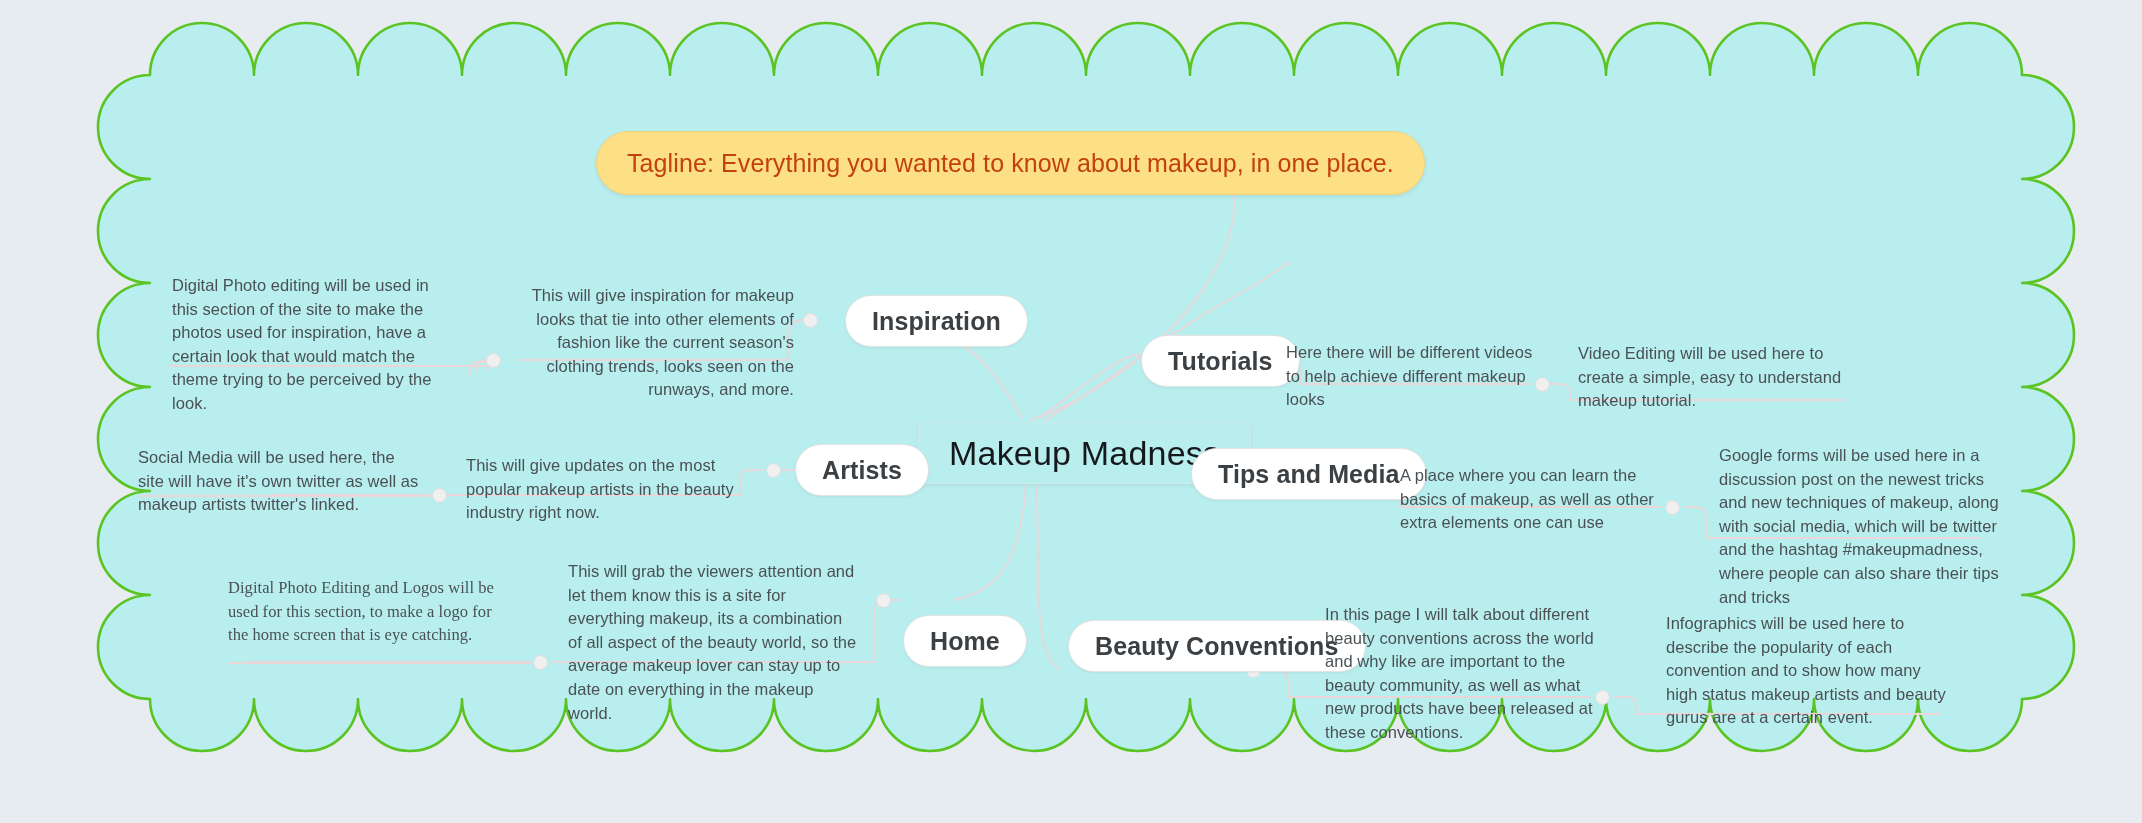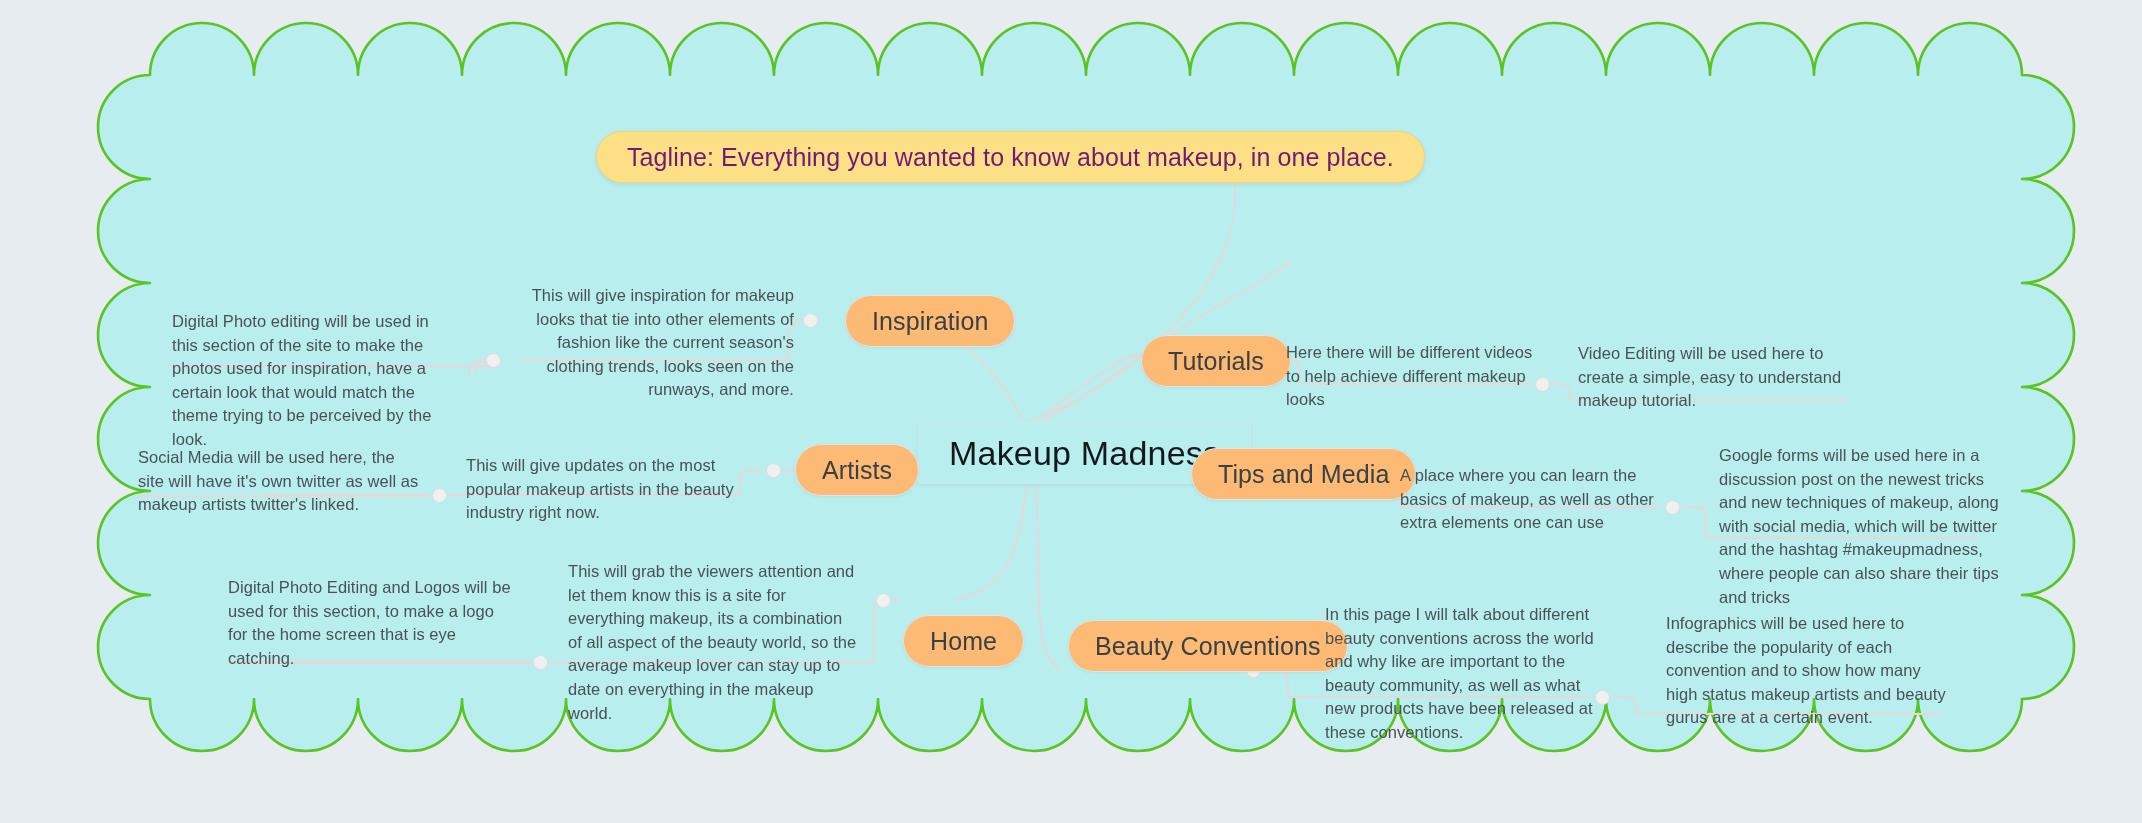--- a/index.html
+++ b/index.html
@@ -34,48 +34,49 @@
     position: absolute;
     box-sizing: border-box;
     display: flex;
     align-items: center;
     justify-content: center;
     text-align: center;
     color: #3b4044;
     white-space: nowrap;
   }
   .branch-node {
-    background: #fdba74;
+    background: #ffffff;
     border: 1.5px solid #e3e3e3;
     border-radius: 999px;
     box-shadow: 0 1px 3px rgba(0,0,0,0.055);
     font-size: 25px;
     letter-spacing: 0.1px;
     height: 52px;
     padding: 0 26px;
+    font-weight: bold;
   }
   .center-node {
     background: #b9eeee;
     border: 1.5px solid #cfe9e9;
     border-radius: 3px;
     box-shadow: 0 2px 4px rgba(0,0,0,0.06);
     font-size: 34px;
     color: #16191b;
     height: 62px;
     padding: 0 30px;
     letter-spacing: 0.2px;
   }
   .tagline-node {
     background: #fddf85;
     border: 1.5px solid #f3d379;
     border-radius: 999px;
     box-shadow: 0 2px 4px rgba(0,0,0,0.07);
     font-size: 25px;
-    color: #701a75;
-    height: 52px;
+    color: #c2410c;
+    height: 64px;
     padding: 0 30px;
     letter-spacing: 0.1px;
   }
 
   
   .note {
     position: absolute;
     box-sizing: border-box;
     font-size: 16.5px;
     line-height: 1.43;
@@ -245,29 +246,29 @@
   <div class="node branch-node" style="left:1191px; top:448px;">
     <span>Tips and Media</span>
   </div>
 
   <div class="node branch-node" style="left:1068px; top:620px;">
     <span>Beauty Conventions</span>
   </div>
 
   <div class="note" style="left:512px; top:284px; width:282px;text-align:right;">This will give inspiration for makeup looks that tie into other elements of fashion like the current season's clothing trends, looks seen on the runways, and more.</div>
 
-  <div class="note" style="left:172px; top:274px; width:282px;margin-top:36px;">Digital Photo editing will be used in this section of the site to make the photos used for inspiration, have a certain look that would match the theme trying to be perceived by the look.</div>
+  <div class="note" style="left:172px; top:274px; width:282px;">Digital Photo editing will be used in this section of the site to make the photos used for inspiration, have a certain look that would match the theme trying to be perceived by the look.</div>
 
   <div class="note" style="left:466px; top:454px; width:298px;">This will give updates on the most popular makeup artists in the beauty industry right now.</div>
 
   <div class="note" style="left:138px; top:446px; width:282px;">Social Media will be used here, the site will have it's own twitter as well as makeup artists twitter's linked.</div>
 
   <div class="note" style="left:568px; top:560px; width:290px;">This will grab the viewers attention and let them know this is a site for everything makeup, its a combination of all aspect of the beauty world, so the average makeup lover can stay up to date on everything in the makeup world.</div>
 
-  <div class="note" style="left:228px; top:576px; width:286px;">Digital Photo Editing and Logos will be used for this section, to make a logo for the home screen that is eye catching.</div>
+  <div class="note" style="left:228px; top:576px; width:286px;font-family:Liberation Serif, serif;">Digital Photo Editing and Logos will be used for this section, to make a logo for the home screen that is eye catching.</div>
 
   <div class="note" style="left:1240px; top:341px; width:260px;margin-left:46px;">Here there will be different videos to help achieve different makeup looks</div>
 
   <div class="note" style="left:1578px; top:342px; width:282px;">Video Editing will be used here to create a simple, easy to understand makeup tutorial.</div>
 
   <div class="note" style="left:1400px; top:464px; width:270px;">A place where you can learn the basics of makeup, as well as other extra elements one can use</div>
 
   <div class="note" style="left:1719px; top:444px; width:296px;">Google forms will be used here in a discussion post on the newest tricks and new techniques of makeup, along with social media, which will be twitter and the hashtag #makeupmadness, where people can also share their tips and tricks</div>
 
   <div class="note" style="left:1325px; top:603px; width:286px;">In this page I will talk about different beauty conventions across the world and why like are important to the beauty community, as well as what new products have been released at these conventions.</div>

